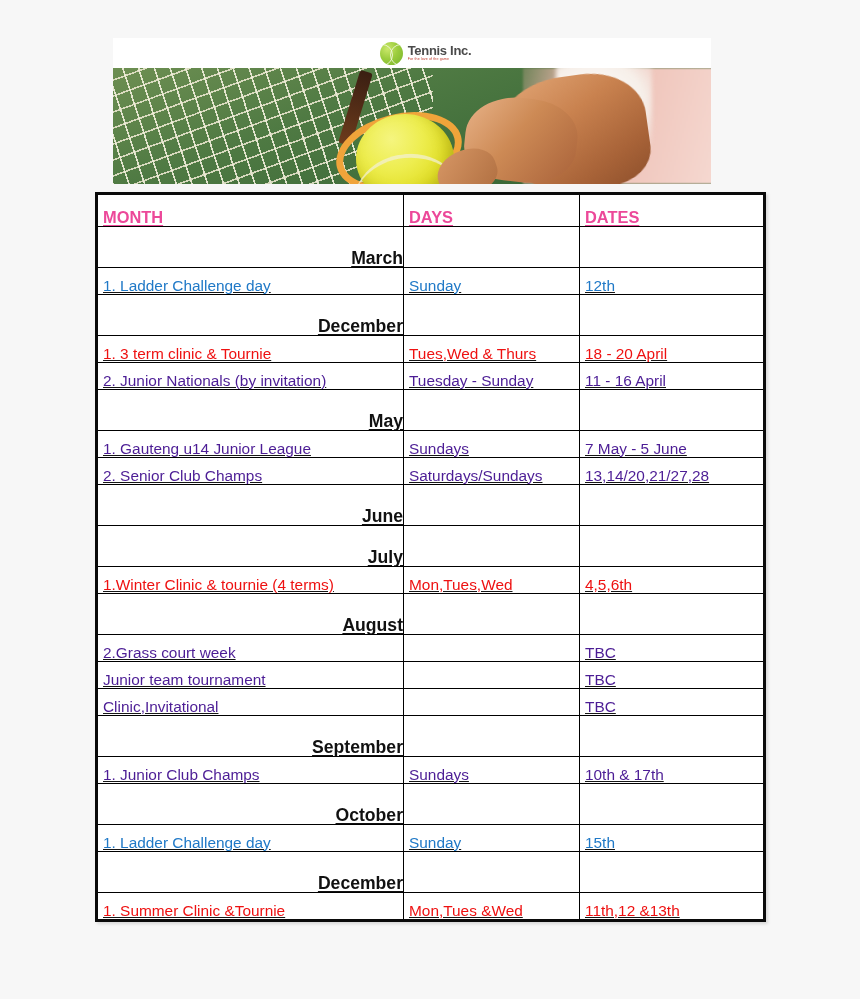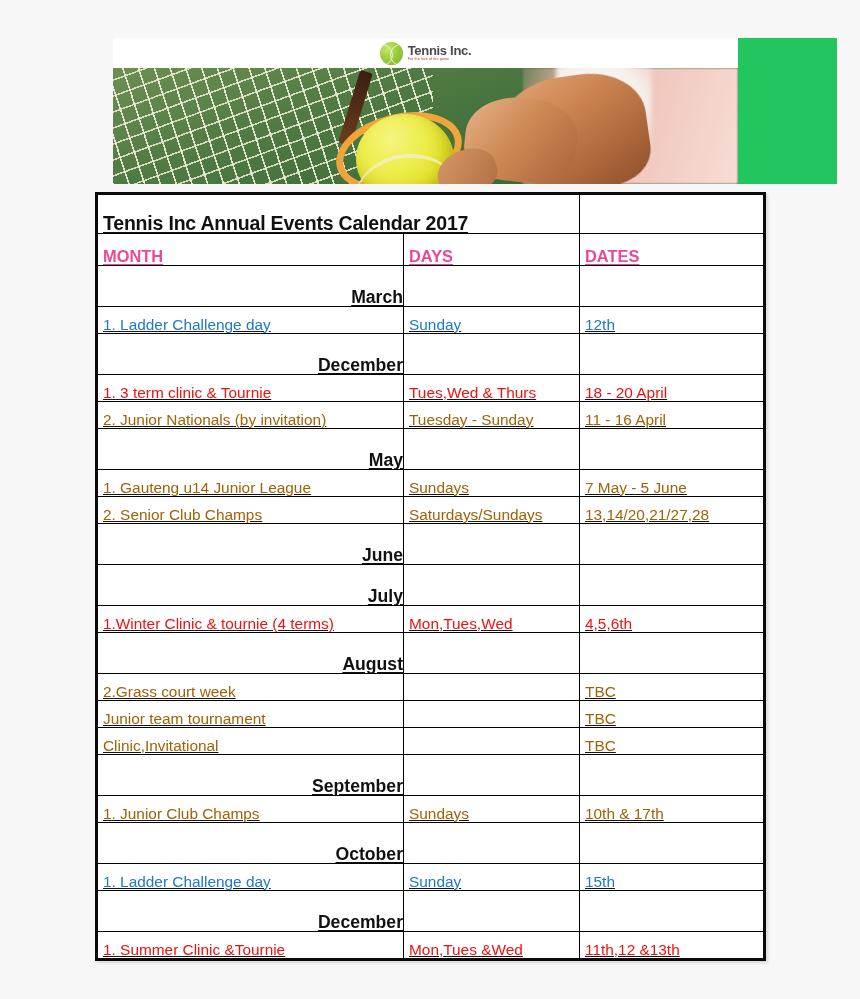--- a/index.html
+++ b/index.html
@@ -13,21 +13,21 @@
     position: relative;
     font-family: "Liberation Sans", sans-serif;
     overflow: hidden;
   }
 
   
   #banner {
     position: absolute;
     left: 113px;
     top: 38px;
-    width: 724px;
+    width: 598px;
     height: 146px;
     overflow: hidden;
     background: #22c55e;
   }
   #logo-strip {
     position: absolute;
     left: 0; top: 0;
     width: 625px;
     height: 30px;
     background: #ffffff;
@@ -240,21 +240,21 @@
     font-size: 17.6px;
     font-weight: bold;
     text-decoration: underline;
     text-underline-offset: 2px;
     color: #111111;
   }
 
   tr.event-row td { height: 26px; vertical-align: middle; text-decoration: underline; }
   .ev-red  { color: #ee1111; }
   .ev-blue { color: #2079c7; }
-  .ev-dark { color: #a16207; }
+  .ev-dark { color: #4c1d95; }
 </style>
 </head>
 <body>
 
 <div id="banner">
 
   <div id="logo-strip">
     <div id="logo-wrap">
       <div id="logo-ball"></div>
       <div id="logo-text">
@@ -279,26 +279,20 @@
   </div>
 </div>
 
 <table id="cal-table">
   <colgroup>
     <col class="col-month">
       <col class="col-days">
       <col class="col-dates">
   </colgroup>
   <tbody id="cal-body">
-    <tr class="title-row">
-      <td colspan="2">
-        <span class="title-text">Tennis Inc Annual Events Calendar 2017</span>
-      </td>
-      <td></td>
-    </tr>
     <tr class="head-row">
       <td>
         <span class="head-text">MONTH</span>
       </td>
       <td>
         <span class="head-text">DAYS</span>
       </td>
       <td>
         <span class="head-text">DATES</span>
       </td>

